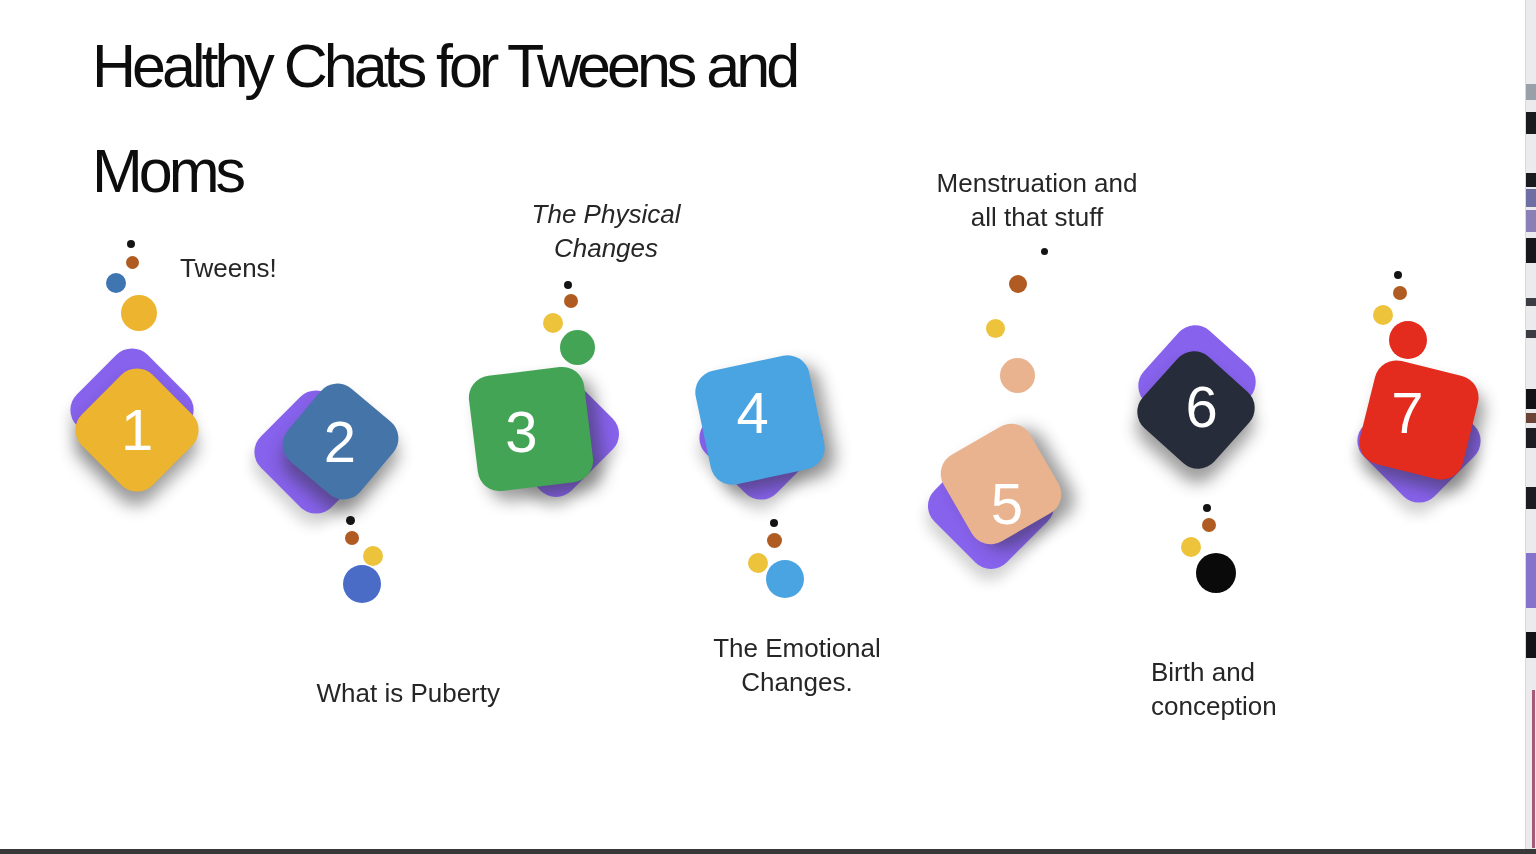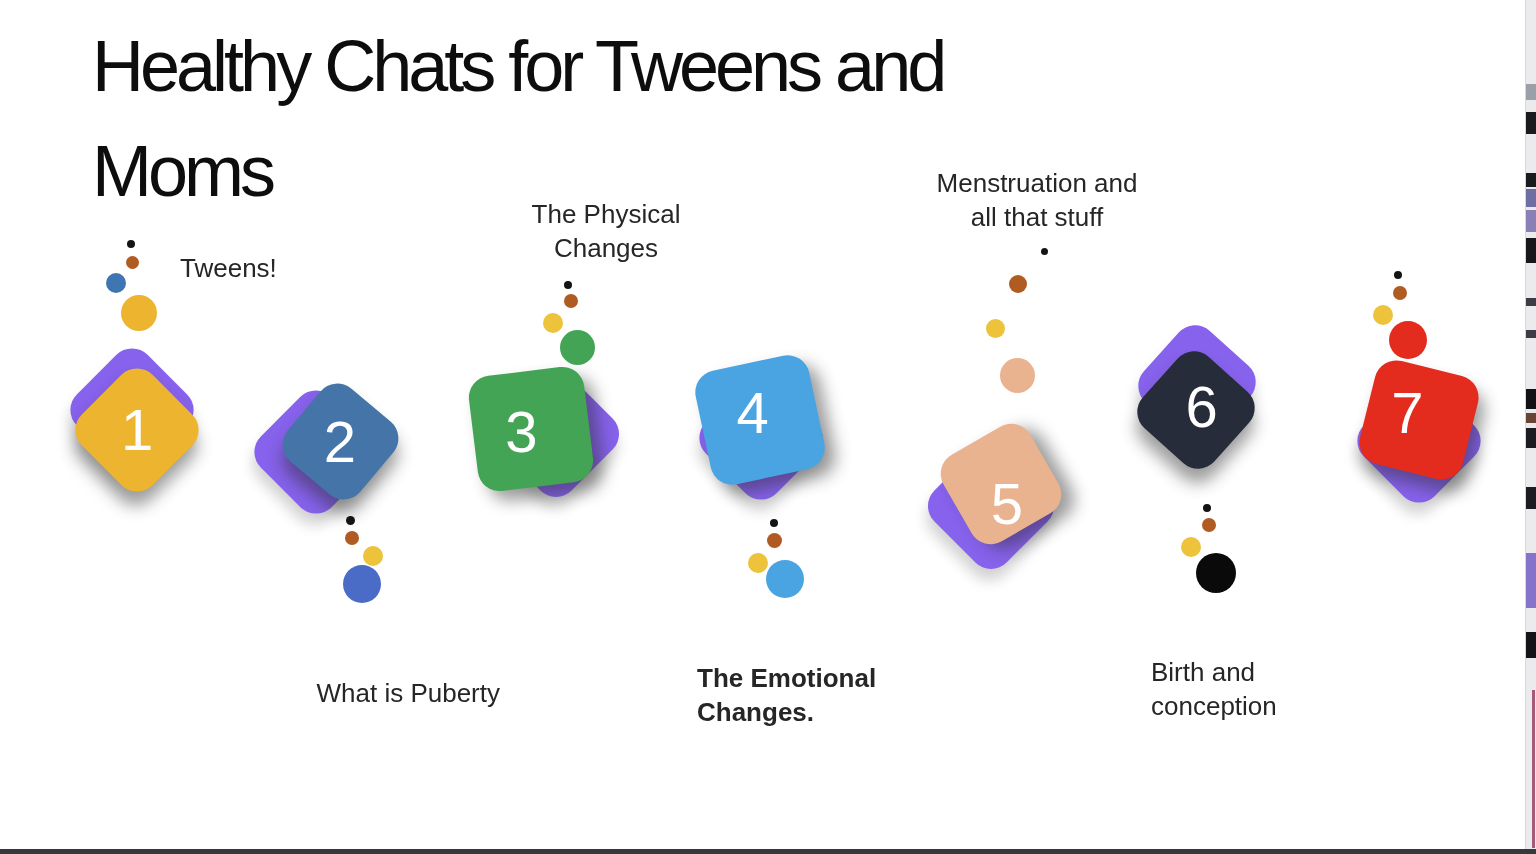--- a/index.html
+++ b/index.html
@@ -4,32 +4,32 @@
 <style>
   html,body{margin:0;padding:0;background:#fff;}
   .slide{
     position:relative;width:1536px;height:854px;background:#ffffff;
     overflow:hidden;font-family:"Liberation Sans",sans-serif;
   }
   .abs{position:absolute;}
   
   .title{
     position:absolute;left:92px;top:14px;width:1400px;
-    font-size:72px;line-height:105px;letter-spacing:-4px;
+    font-size:61px;line-height:105px;letter-spacing:-4px;
     font-weight:400;color:#0d0d0d;white-space:pre-line;margin:0;
   }
   
   .label{
     position:absolute;font-size:26px;line-height:34px;color:#262626;
     white-space:pre-line;
   }
   .lb1{left:180px;top:251px;}
   .lb2{left:280px;top:676px;width:220px;text-align:right;}
-  .lb3{left:481px;top:197px;width:250px;text-align:center;}
-  .lb4{left:697px;top:661px;width:200px;text-align:left;font-weight:bold;}
+  .lb3{left:481px;top:197px;width:250px;text-align:center;font-style:italic;}
+  .lb4{left:697px;top:631px;width:200px;text-align:center;}
   .lb5{left:917px;top:166px;width:240px;text-align:center;}
   .lb6{left:1151px;top:655px;width:180px;text-align:left;}
   .lb7{left:1308px;top:146px;width:200px;text-align:center;}
   
   .backer{
     position:absolute;border-radius:22px;
     box-shadow:7px 9px 14px rgba(0,0,0,0.18);
   }
   .square{
     position:absolute;border-radius:22px;

